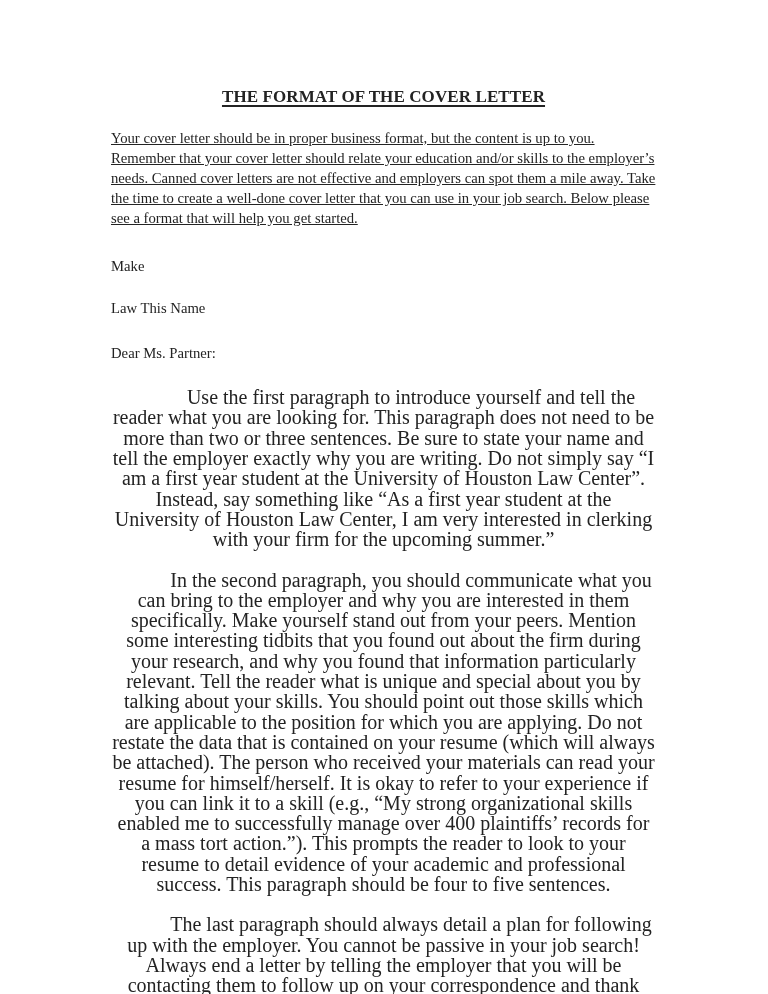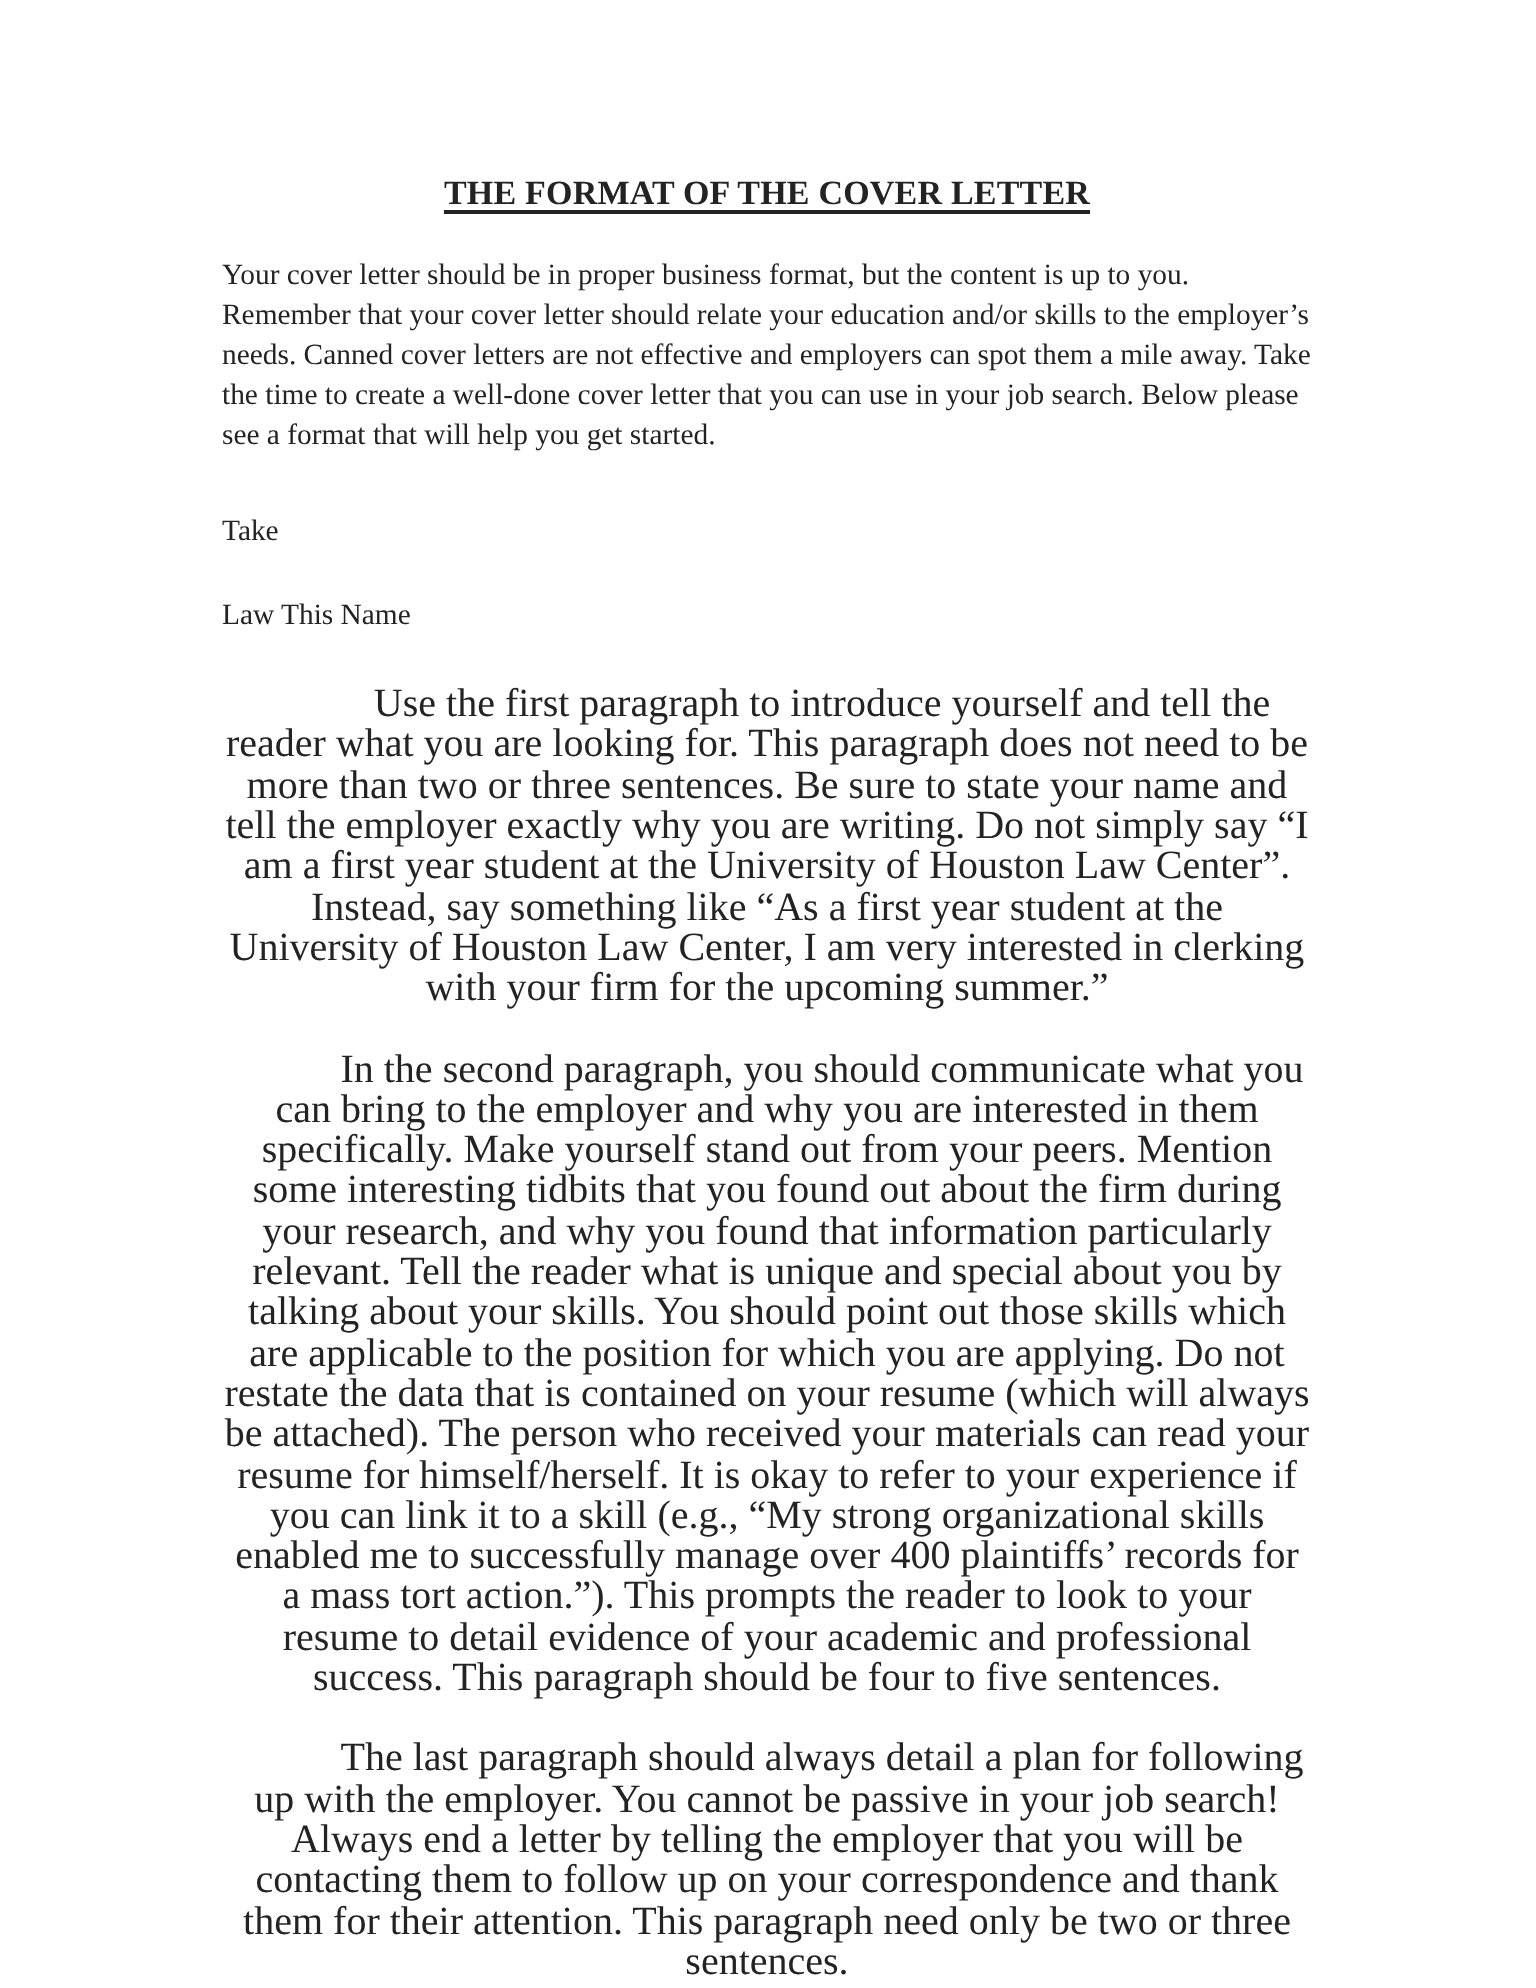--- a/index.html
+++ b/index.html
@@ -44,20 +44,21 @@
     text-decoration: underline;
     text-underline-offset: 3px;
     text-decoration-thickness: 2px;
   }
 
   .intro-block {
     margin-top: 21px;
     font-size: 14.7px;
     line-height: 20px;
     text-align: left;
+    text-decoration: underline;
   }
 
   .date-line {
     margin-top: 28px;
     font-size: 14.7px;
     line-height: 20px;
   }
 
   .address-block {
     margin-top: 22px;
@@ -97,26 +98,27 @@
 </head>
 <body>
 
 <div class="page">
   <div class="sheet">
 
     <h1 class="doc-title"><span class="underline-span">THE FORMAT OF THE COVER LETTER</span></h1>
 
     <p class="intro-block">Your cover letter should be in proper business format, but the content is up to you.  Remember that your cover letter should relate your education and/or skills to the employer’s needs.  Canned cover letters are not effective and employers can spot them a mile away.  Take the time to create a well-done cover letter that you can use in your job search.  Below please see a format that will help you get started.</p>
 
-    <p class="date-line">Take</p>
+    <p class="date-line">Make</p>
 
     <div class="address-block">
       <span class="addr-line">Law This Name</span>
     </div>
 
+    <p class="salutation">Dear Ms. Partner:</p>
 
     <p class="body-para p-first">Use the first paragraph to introduce yourself and tell the reader what you are looking for.  This paragraph does not need to be more than two or three sentences.  Be sure to state your name and tell the employer exactly why you are writing.  Do not simply say “I am a first year student at the University of Houston Law Center”.  Instead, say something like “As a first year student at the University of Houston Law Center, I am very interested in clerking with your firm for the upcoming summer.”</p>
 
     <p class="body-para">In the second paragraph, you should communicate what you can bring to the employer and why you are interested in them specifically.  Make yourself stand out from your peers.  Mention some interesting tidbits that you found out about the firm during your research, and why you found that information particularly relevant.  Tell the reader what is unique and special about you by talking about your skills.  You should point out those skills which are applicable to the position for which you are applying.  Do not restate the data that is contained on your resume (which will always be attached).  The person who received your materials can read your resume for himself/herself.  It is okay to refer to your experience if you can link it to a skill (e.g., “My strong organizational skills enabled me to successfully manage over 400 plaintiffs’ records for a mass tort action.”).  This prompts the reader to look to your resume to detail evidence of your academic and professional success.  This paragraph should be four to five sentences.</p>
 
     <p class="body-para">The last paragraph should always detail a plan for following up with the employer.  You cannot be passive in your job search!  Always end a letter by telling the employer that you will be contacting them to follow up on your correspondence and thank them for their attention.  This paragraph need only be two or three sentences.</p>
 
     <div class="closing-block">
       <div class="closing-line">Sincerely,</div>
 

